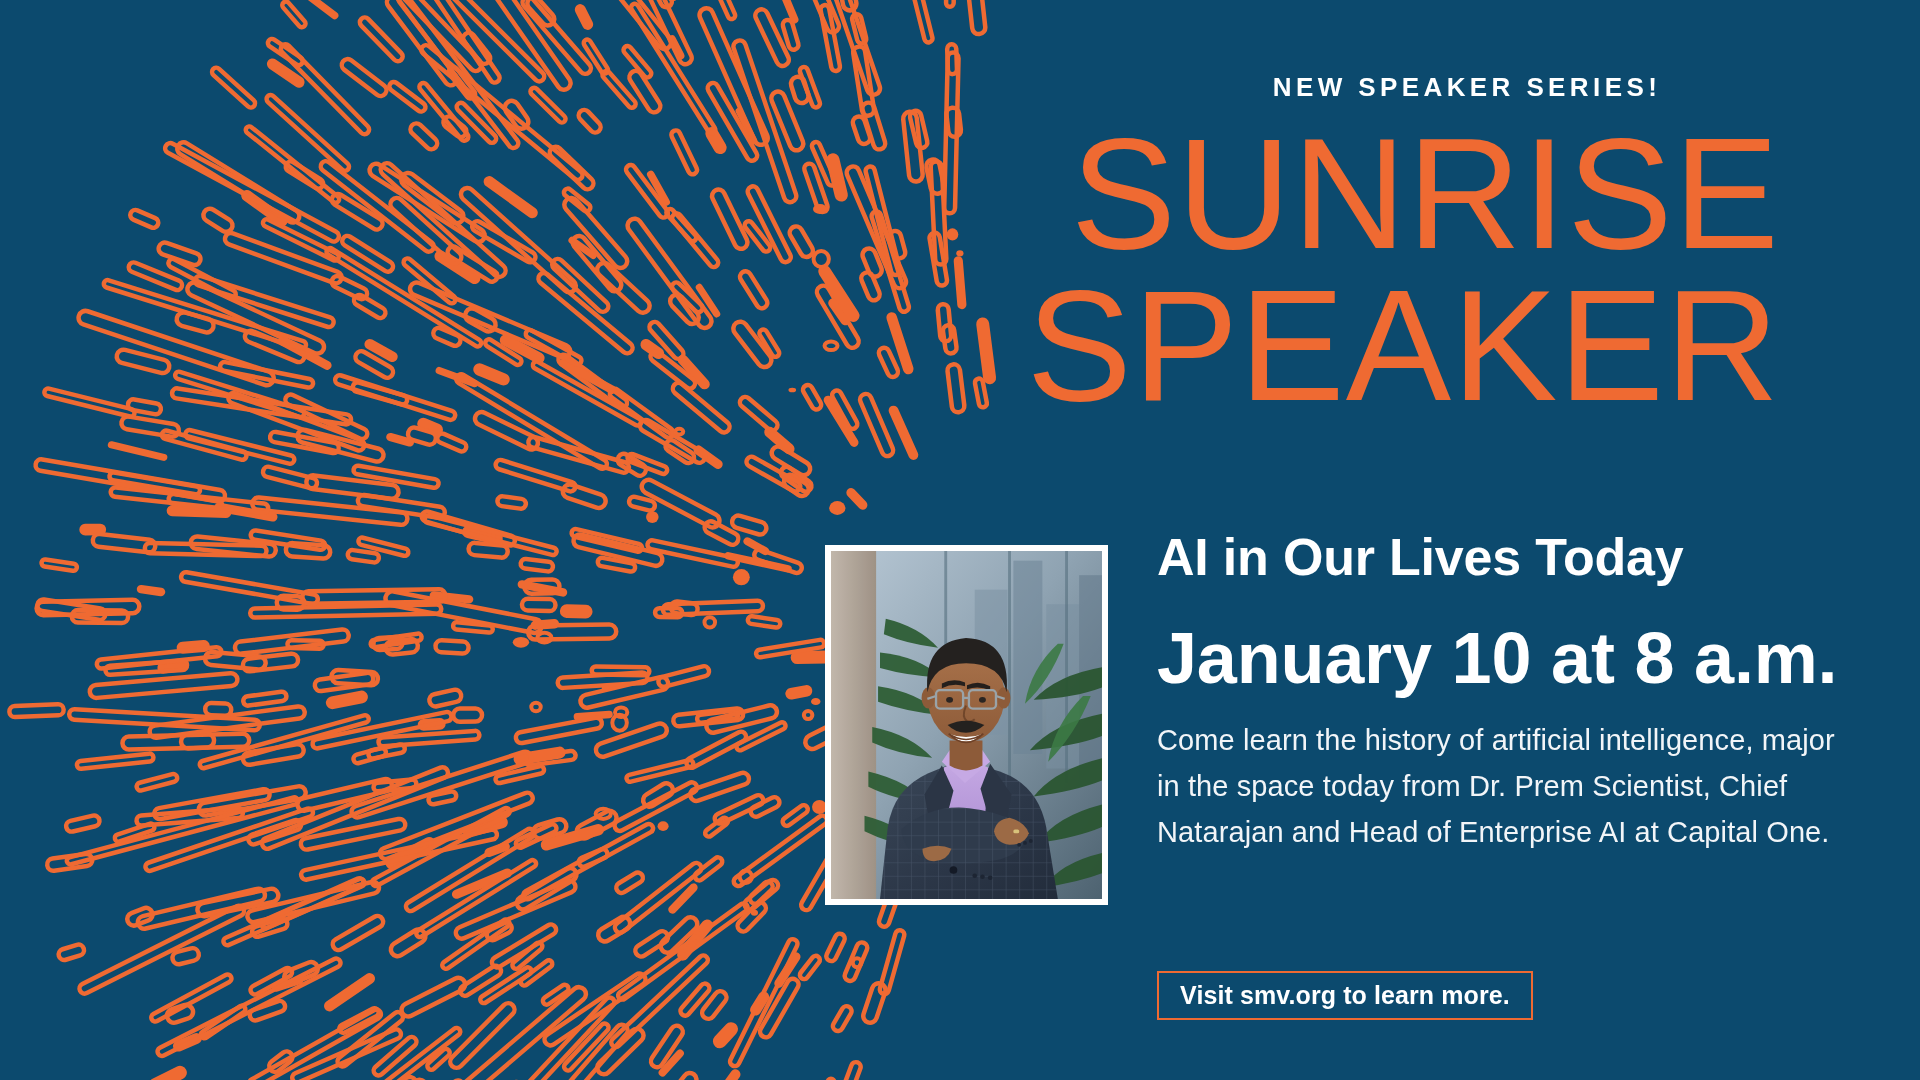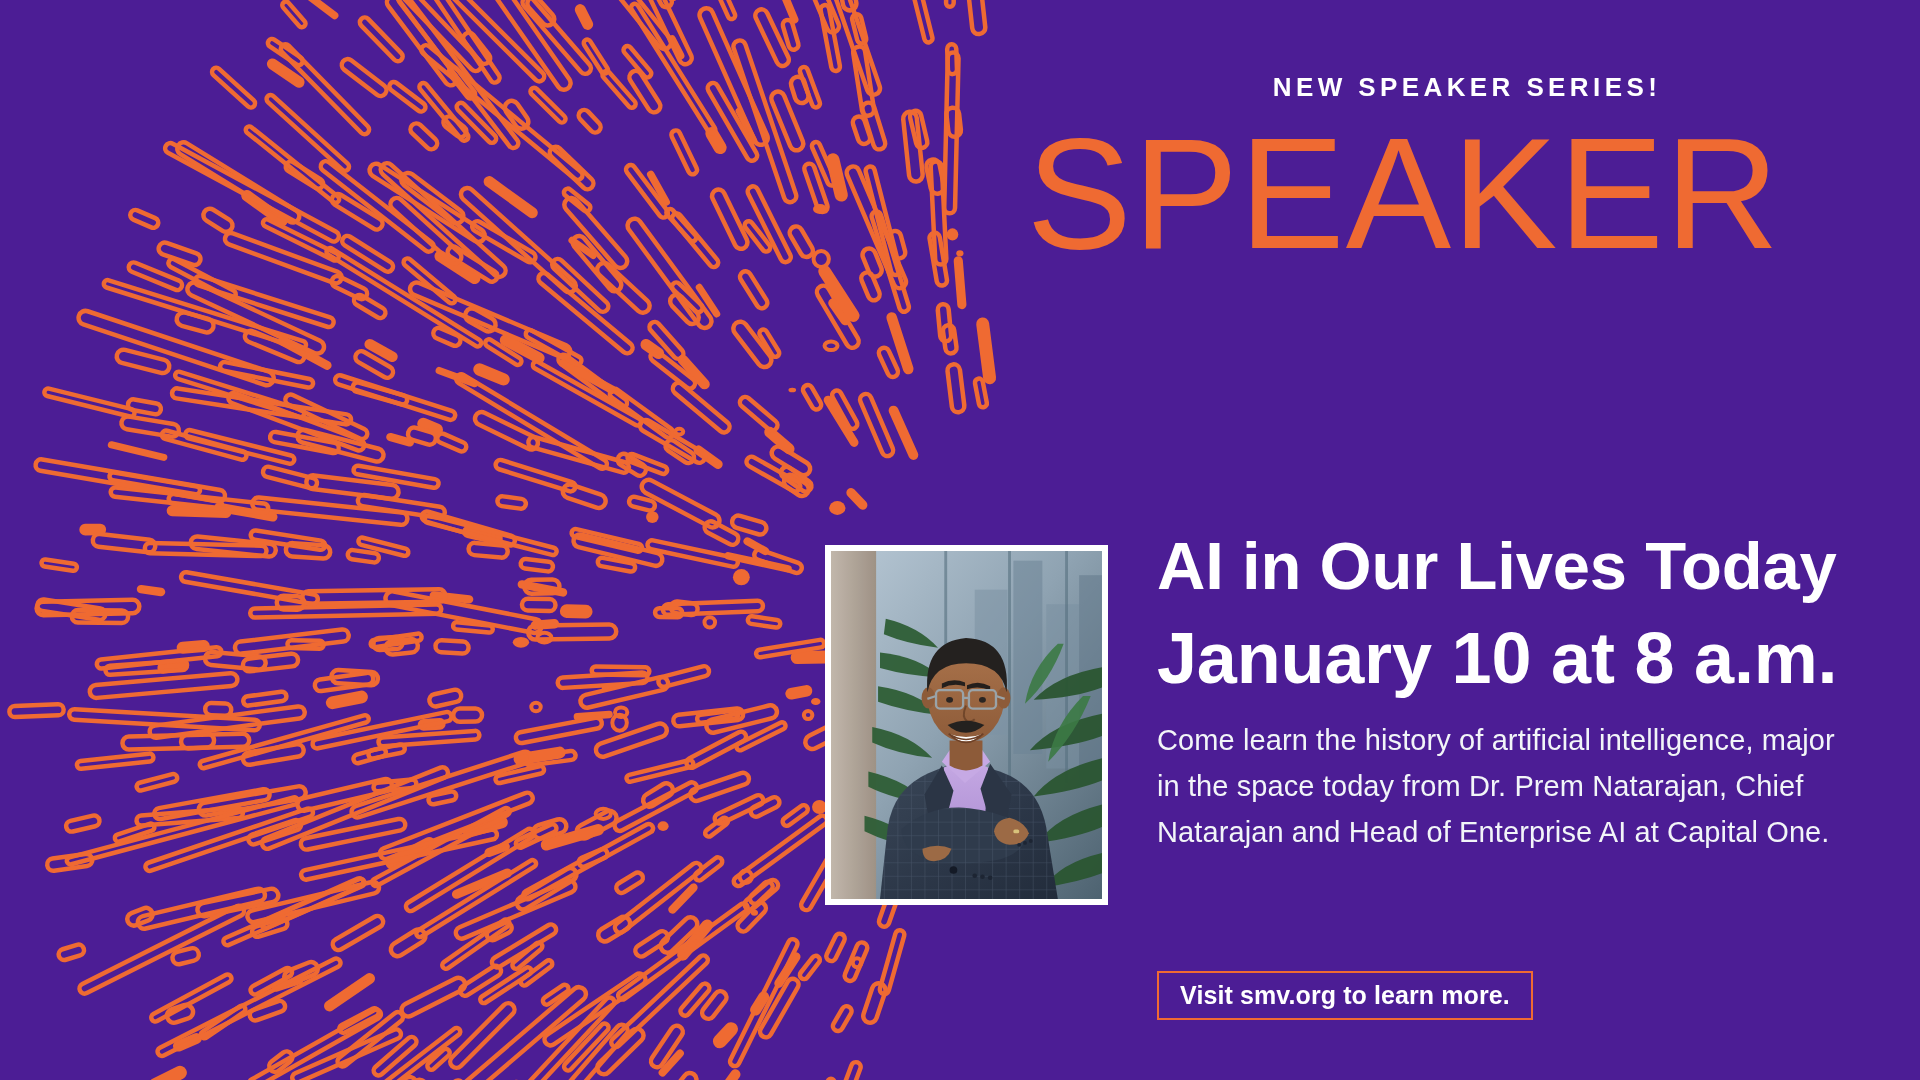--- a/index.html
+++ b/index.html
@@ -5,21 +5,21 @@
   html, body {
     margin: 0;
     padding: 0;
     background: #071d31;
   }
   #poster {
     position: relative;
     width: 1920px;
     height: 1080px;
     overflow: hidden;
-    background: #4c1d95;
+    background: #0c4a6e;
     font-family: "Liberation Sans", sans-serif;
     -webkit-font-smoothing: antialiased;
   }
 
   
   #sunburst {
     position: absolute;
     left: 0;
     top: 0;
     width: 1100px;
@@ -57,21 +57,21 @@
   .series-title .line {
     display: block;
     white-space: nowrap;
   }
 
   .event-title {
     position: absolute;
     left: 1157px;
     top: 527px;
     color: #ffffff;
-    font-size: 67px;
+    font-size: 52px;
     font-weight: 700;
     letter-spacing: -0.2px;
     white-space: nowrap;
   }
 
   .event-date {
     position: absolute;
     left: 1157px;
     top: 617px;
     color: #ffffff;
@@ -799,27 +799,28 @@
         </g>
 
         <circle cx="128" cy="330" r="4" fill="#141a26"></circle>
       </svg>
     </div>
   </div>
 
   <div class="kicker">NEW SPEAKER SERIES!</div>
 
   <div class="series-title">
+    <span class="line">SUNRISE</span>
     <span class="line">SPEAKER</span>
   </div>
 
   <div class="event-title">AI in Our Lives Today</div>
   <div class="event-date">January 10 at 8 a.m.</div>
 
   <div class="event-desc">
     <span class="line">Come learn the history of artificial intelligence, major</span>
-    <span class="line">in the space today from Dr. Prem Natarajan, Chief</span>
+    <span class="line">in the space today from Dr. Prem Scientist, Chief</span>
     <span class="line">Natarajan and Head of Enterprise AI at Capital One.</span>
   </div>
 
   <button class="cta-button">Visit smv.org to learn more.</button>
 
 </div>
 
 </body></html>

